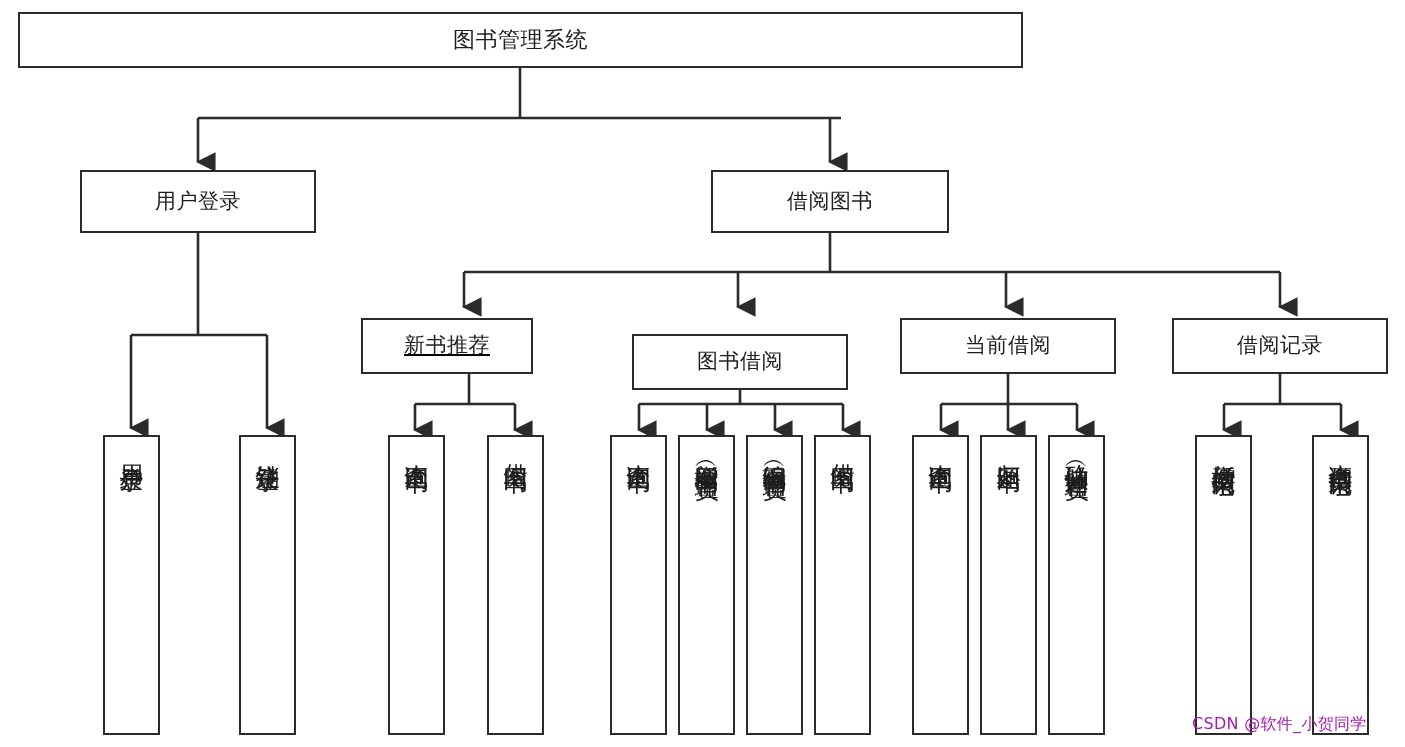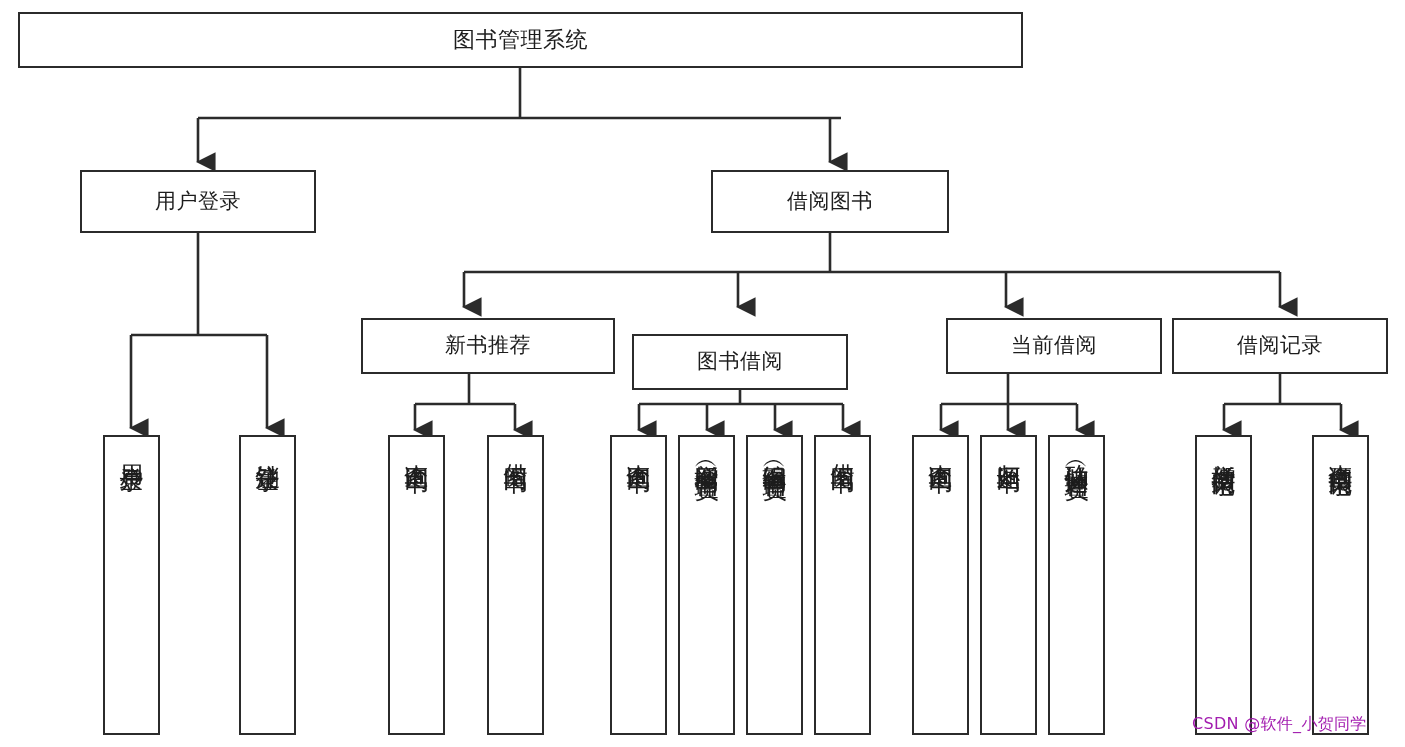--- a/index.html
+++ b/index.html
@@ -132,27 +132,27 @@
     <span class="label">图书管理系统</span>
   </div>
 
   <div class="node horiz" style="left:80px; top:170px; width:236px; height:63px;">
     <span class="label">用户登录</span>
   </div>
   <div class="node horiz" style="left:711px; top:170px; width:238px; height:63px;">
     <span class="label">借阅图书</span>
   </div>
 
-  <div class="node horiz" style="left:361px; top:318px; width:254px; height:56px;">
+  <div class="node horiz" style="left:361px; top:318px; width:172px; height:56px;text-decoration:underline;">
     <span class="label">新书推荐</span>
   </div>
   <div class="node horiz" style="left:632px; top:318px; width:216px; height:56px;margin-top:16px;">
     <span class="label">图书借阅</span>
   </div>
-  <div class="node horiz" style="left:900px; top:318px; width:216px; height:56px;margin-left:46px;">
+  <div class="node horiz" style="left:900px; top:318px; width:216px; height:56px;">
     <span class="label">当前借阅</span>
   </div>
   <div class="node horiz" style="left:1172px; top:318px; width:216px; height:56px;">
     <span class="label">借阅记录</span>
   </div>
 
   <div class="node vert" style="left:103px; top:435px; width:57px; height:300px;">
     <span class="label">用户登录</span>
   </div>
   <div class="node vert" style="left:239px; top:435px; width:57px; height:300px;">

